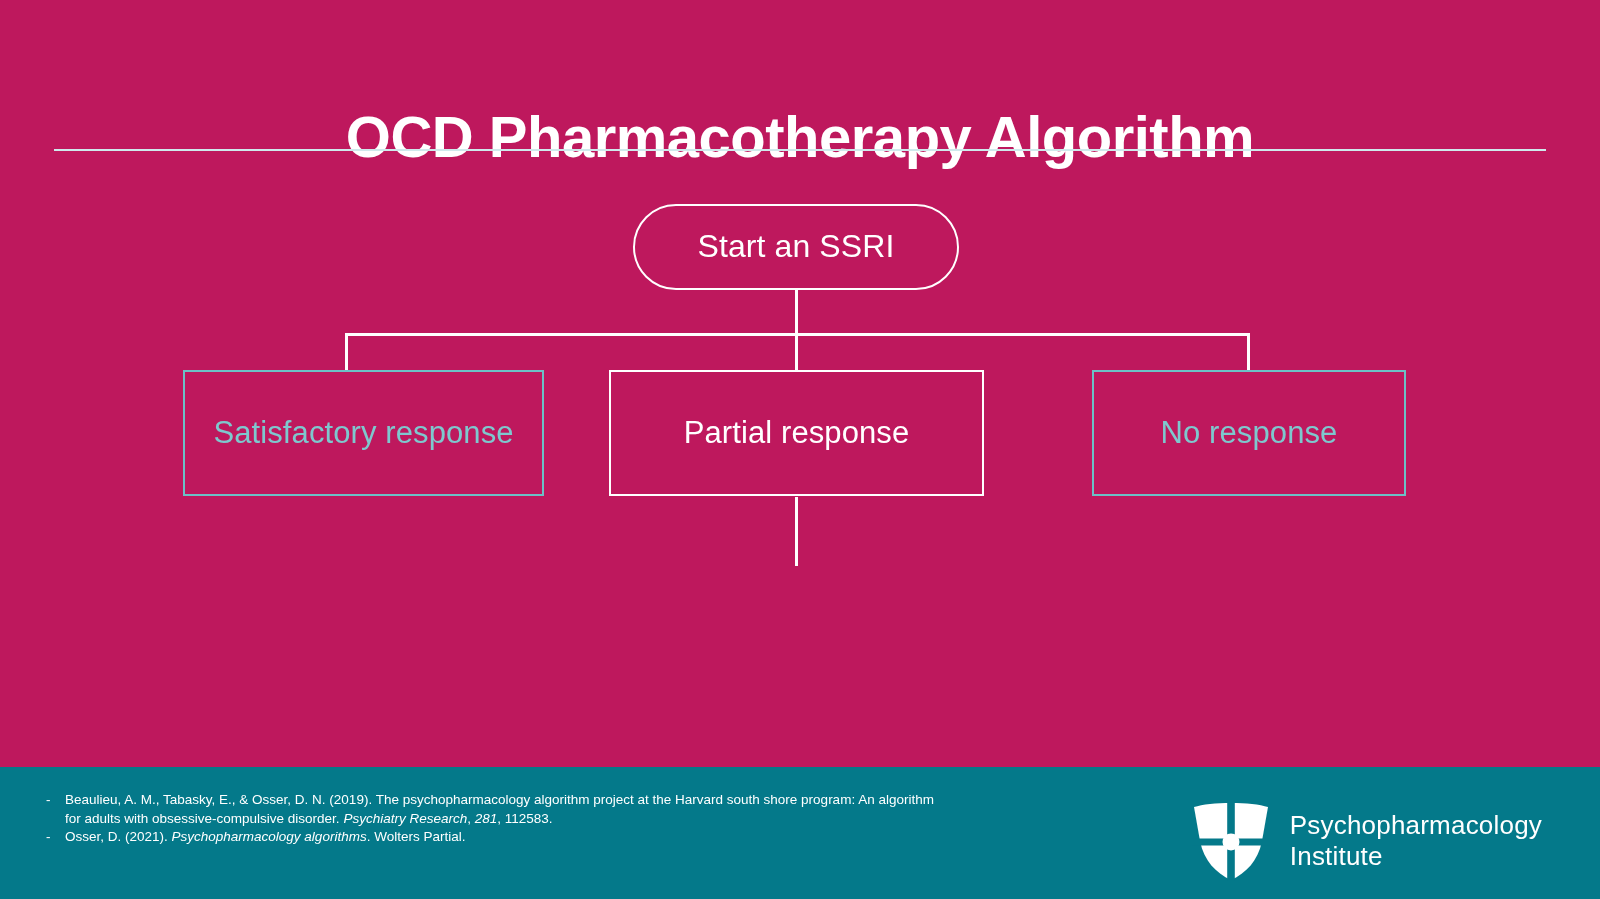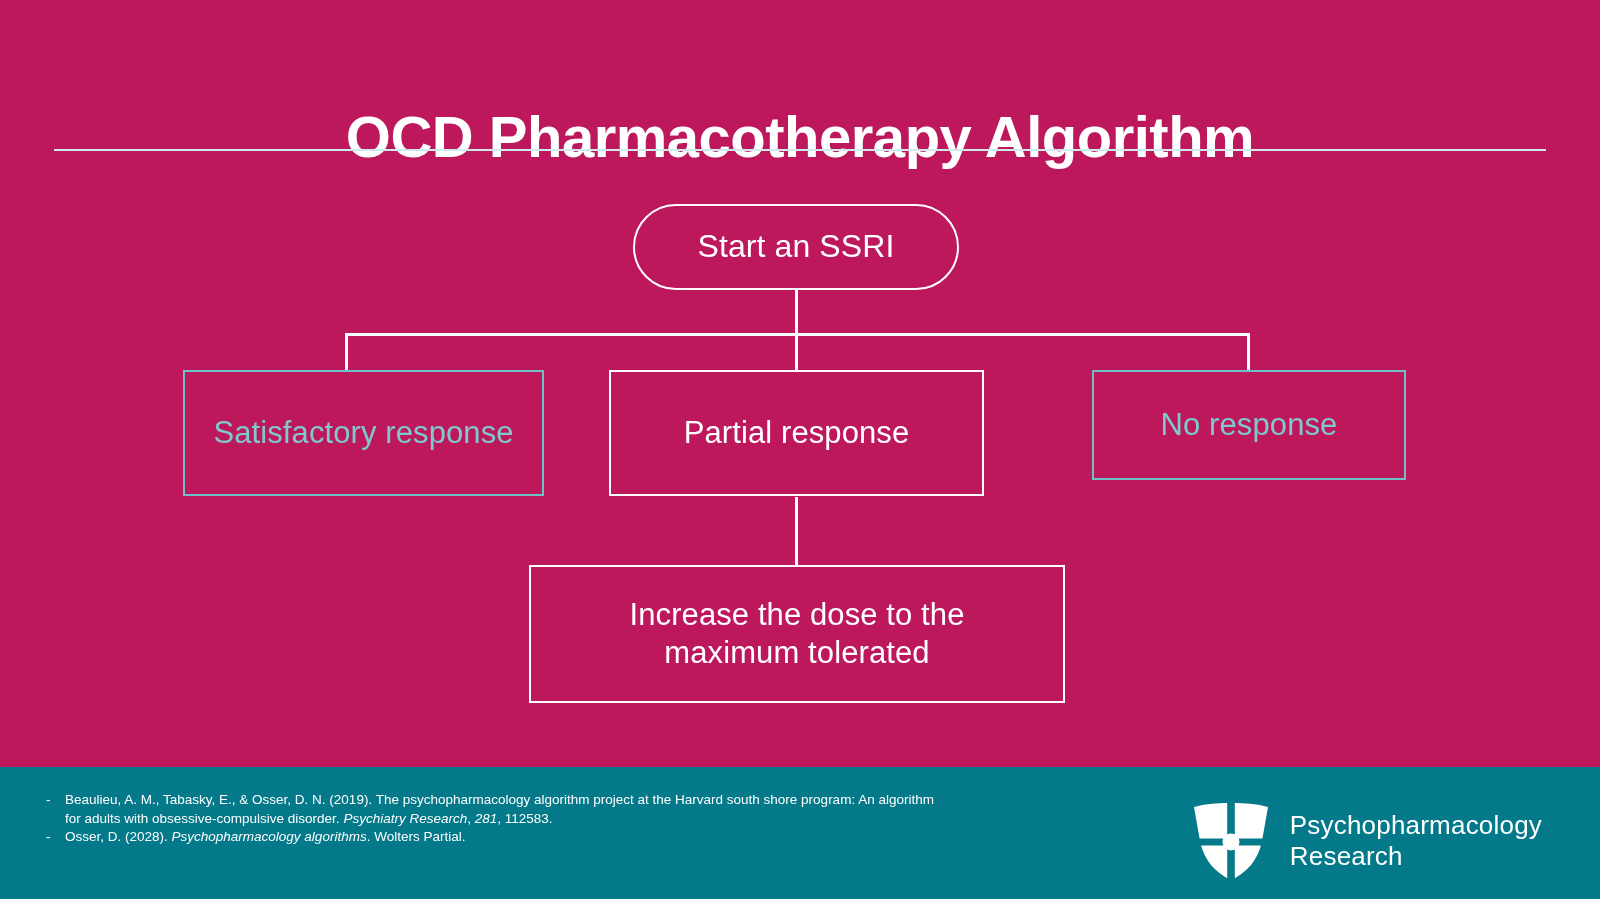--- a/index.html
+++ b/index.html
@@ -89,21 +89,21 @@
   .node-partial {
     left: 598px;
     top: 362px;
     width: 375px;
     height: 126px;
   }
   .node-noresponse {
     left: 1081px;
     top: 362px;
     width: 314px;
-    height: 110px;
+    height: 126px;
   }
   .node-increase {
     left: 518px;
     top: 557px;
     width: 536px;
     height: 138px;
   }
   .node-increase .node-text { max-width: 470px; }
 
   
@@ -196,45 +196,42 @@
     </div>
 
     <div class="node node-partial">
       <span class="node-text">Partial response</span>
     </div>
 
     <div class="node node-noresponse dim">
       <span class="node-text">No response</span>
     </div>
 
-    <div class="node node-increase">
-      <span class="node-text">Increase the dose to the maximum tolerated</span>
-    </div>
 
   </div>
 
   <div class="footer">
 
     <div class="refs" id="refs">
         <div class="ref-row">
           <span class="ref-bullet">-</span>
           <span class="ref-text"><span>Beaulieu, A. M., Tabasky, E., &amp; Osser, D. N. (2019). The psychopharmacology algorithm project at the Harvard south shore program: An algorithm for adults with obsessive-compulsive disorder. </span><i>Psychiatry Research</i><span>, </span><i>281</i><span>, 112583.</span></span>
         </div>
         <div class="ref-row">
           <span class="ref-bullet">-</span>
-          <span class="ref-text"><span>Osser, D. (2028). </span><i>Psychopharmacology algorithms</i><span>. Wolters Partial.</span></span>
+          <span class="ref-text"><span>Osser, D. (2021). </span><i>Psychopharmacology algorithms</i><span>. Wolters Partial.</span></span>
         </div>
       </div>
 
     <div class="brand">
       <svg class="brand-shield" viewBox="0 0 82 80" aria-hidden="true">
         <path d="M4 6 C 20 0.5, 62 0.5, 78 6 L 72 40 C 68 60, 56 72, 41 79 C 26 72, 14 60, 10 40 Z" fill="#ffffff"></path>
         <path d="M37.2 0 h7.6 v80 h-7.6 Z" fill="#04798a"></path>
         <path d="M2 37.5 h78 v7 h-78 Z" fill="#04798a"></path>
         <circle cx="41" cy="41" r="8.5" fill="#ffffff"></circle>
       </svg>
       <div class="brand-name">Psychopharmacology
-Research</div>
+Institute</div>
     </div>
 
   </div>
 
 </div>
 
 </body></html>

